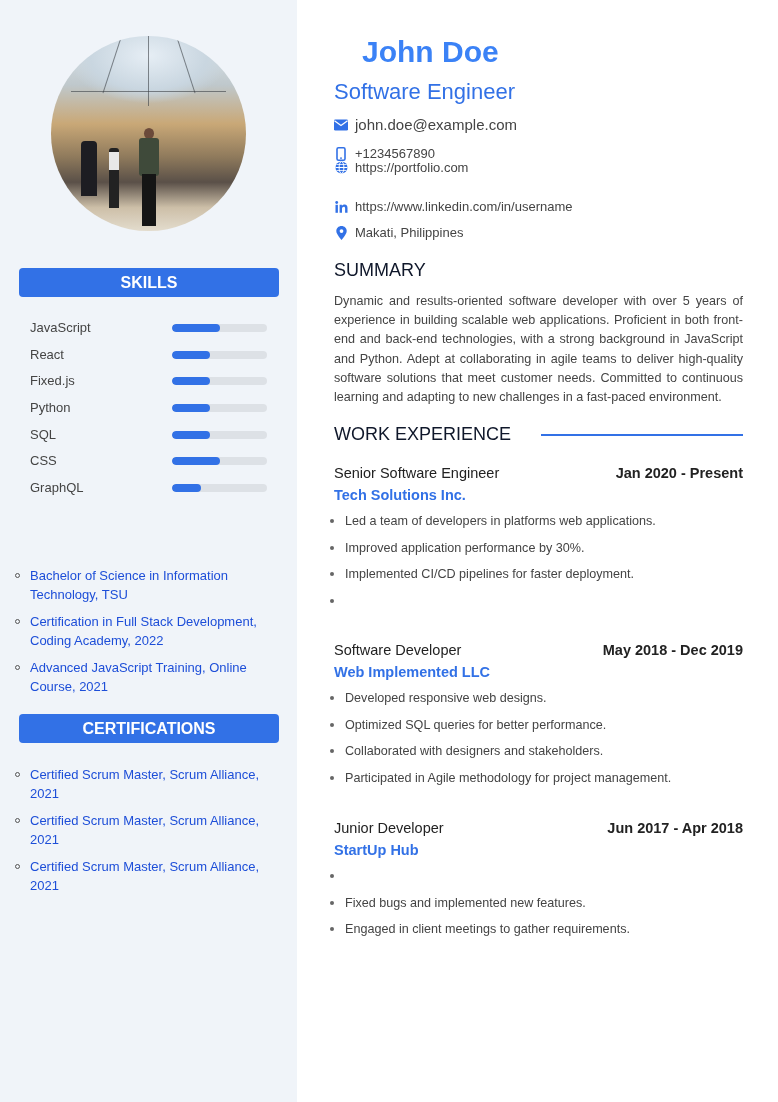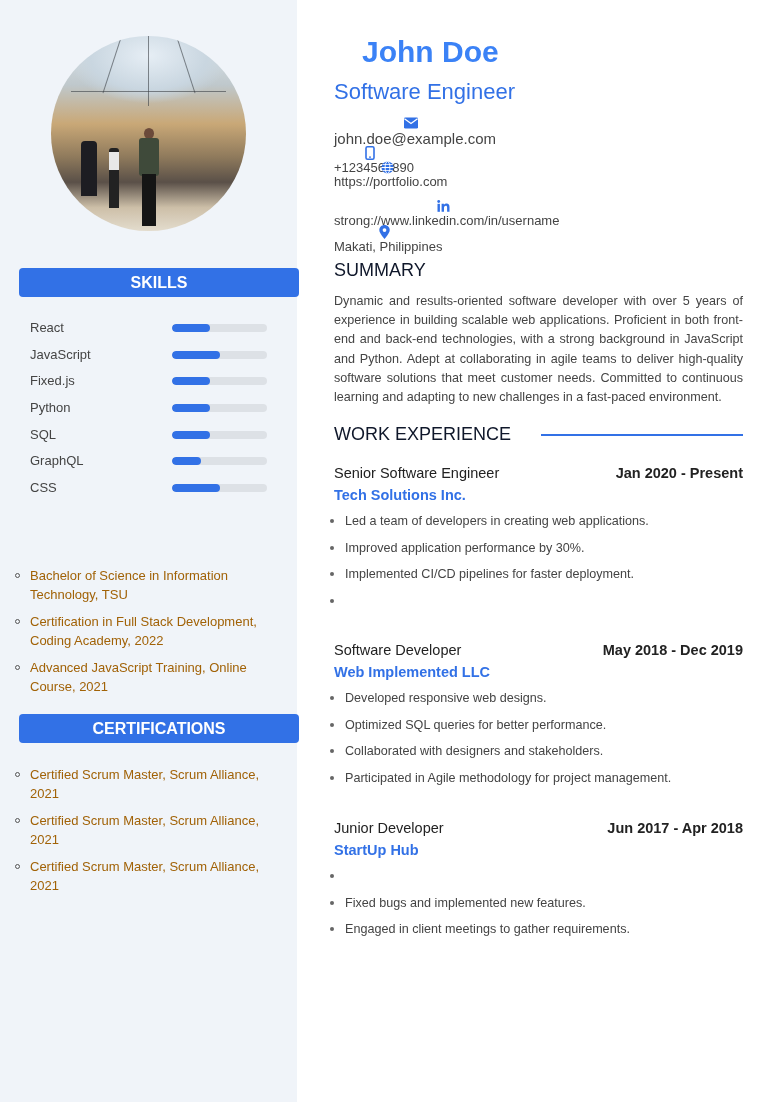--- a/index.html
+++ b/index.html
@@ -22,47 +22,47 @@
     position: absolute; left: 88px; top: 92px; width: 20px; height: 100px;
   }
   .photo .person .head { position: absolute; left: 5px; top: 0; width: 10px; height: 11px; border-radius: 50%; background: #6b4a3a; }
   .photo .person .torso { position: absolute; left: 0; top: 10px; width: 20px; height: 38px; background: #3f4a3a; border-radius: 3px; }
   .photo .person .legs { position: absolute; left: 3px; top: 46px; width: 14px; height: 52px; background: #151515; }
   .photo .person2 { position: absolute; left: 30px; top: 105px; width: 16px; height: 55px; background: #1d1d22; border-radius: 4px 4px 0 0; }
   .photo .person3 { position: absolute; left: 58px; top: 112px; width: 10px; height: 60px; background: #222; border-radius: 3px 3px 0 0; }
   .photo .person3 .shirt { position: absolute; left: 0; top: 4px; width: 10px; height: 18px; background: #e8e8e8; }
 
   .section-header {
-    position: absolute; left: 19px; width: 280px; height: 29px;
+    position: absolute; left: 19px; width: 260px; height: 29px;
     background: #3271e6; border-radius: 4px; color: #fff;
     font-weight: bold; font-size: 16px; text-align: center; line-height: 29px;
   }
   .skills { position: absolute; left: 30px; top: 316px; width: 240px; }
   .skill-row { position: relative; height: 26.7px; }
   .skill-name { position: absolute; left: 0; top: 4px; font-size: 13px; color: #444; }
   .skill-track {
     position: absolute; left: 142px; top: 8px; width: 95px; height: 8px;
     background: #dde1e6; border-radius: 4px; overflow: hidden;
   }
   .skill-fill { height: 100%; background: #3271e6; border-radius: 4px; }
 
   .side-list { position: absolute; left: 14px; width: 260px; list-style: none; }
   .side-list li {
     position: relative; padding-left: 16px; font-size: 13px; line-height: 19px;
-    color: #a16207; margin-bottom: 8px;
+    color: #1d4ed8; margin-bottom: 8px;
   }
   .side-list li .bullet {
     position: absolute; left: 1px; top: 7px; width: 5px; height: 5px;
     border: 1px solid #555; border-radius: 50%;
   }
 
   .main { position: absolute; left: 334px; top: 0; width: 409px; }
   .name { position: absolute; top: 35px; left: 0; font-size: 30px; font-weight: bold; color: #3b82f6; white-space: nowrap; margin-left: 28px; }
   .title { position: absolute; top: 79px; left: 0; font-size: 22px; color: #3271e6; white-space: nowrap; }
-  .contact { position: absolute; left: 0; font-size: 13px; color: #444; white-space: nowrap; display: flex; align-items: center; flex-direction: column; }
+  .contact { position: absolute; left: 0; font-size: 13px; color: #444; white-space: nowrap; display: flex; align-items: center; }
   .contact .ic { width: 14px; height: 14px; margin-right: 7px; display: inline-flex; align-items: center; justify-content: center; }
   .contact svg { display: block; }
 
   .h2 { position: absolute; left: 0; font-size: 18px; font-weight: normal; color: #0f172a; white-space: nowrap; }
   .we-line { position: absolute; left: 207px; top: 434px; width: 202px; height: 2px; background: #3271e6; }
   .summary {
     position: absolute; left: 0; top: 292px; width: 409px;
     font-size: 12.6px; line-height: 19.2px; text-align: justify; color: #444;
   }
   .job { position: absolute; left: 0; width: 409px; }
@@ -89,59 +89,59 @@
     <div class="person">
       <div class="head"></div>
         <div class="torso"></div>
         <div class="legs"></div>
     </div>
   </div>
 
   <div class="section-header" style="top:268px;">SKILLS</div>
   <div class="skills">
     <div class="skill-row">
+      <span class="skill-name">JavaScript</span>
+      <div class="skill-track">
+          <div class="skill-fill" style="width: 50%;"></div>
+        </div>
+    </div>
+    <div class="skill-row">
       <span class="skill-name">React</span>
       <div class="skill-track">
           <div class="skill-fill" style="width: 40%;"></div>
         </div>
     </div>
     <div class="skill-row">
-      <span class="skill-name">JavaScript</span>
+      <span class="skill-name">Fixed.js</span>
+      <div class="skill-track">
+          <div class="skill-fill" style="width: 40%;"></div>
+        </div>
+    </div>
+    <div class="skill-row">
+      <span class="skill-name">Python</span>
+      <div class="skill-track">
+          <div class="skill-fill" style="width: 40%;"></div>
+        </div>
+    </div>
+    <div class="skill-row">
+      <span class="skill-name">SQL</span>
+      <div class="skill-track">
+          <div class="skill-fill" style="width: 40%;"></div>
+        </div>
+    </div>
+    <div class="skill-row">
+      <span class="skill-name">CSS</span>
       <div class="skill-track">
           <div class="skill-fill" style="width: 50%;"></div>
         </div>
     </div>
     <div class="skill-row">
-      <span class="skill-name">Fixed.js</span>
-      <div class="skill-track">
-          <div class="skill-fill" style="width: 40%;"></div>
-        </div>
-    </div>
-    <div class="skill-row">
-      <span class="skill-name">Python</span>
-      <div class="skill-track">
-          <div class="skill-fill" style="width: 40%;"></div>
-        </div>
-    </div>
-    <div class="skill-row">
-      <span class="skill-name">SQL</span>
-      <div class="skill-track">
-          <div class="skill-fill" style="width: 40%;"></div>
-        </div>
-    </div>
-    <div class="skill-row">
       <span class="skill-name">GraphQL</span>
       <div class="skill-track">
           <div class="skill-fill" style="width: 30%;"></div>
-        </div>
-    </div>
-    <div class="skill-row">
-      <span class="skill-name">CSS</span>
-      <div class="skill-track">
-          <div class="skill-fill" style="width: 50%;"></div>
         </div>
     </div>
   </div>
 
   <ul class="side-list" style="top:566px;">
     <li><span class="bullet"></span><span>Bachelor of Science in Information Technology, TSU</span></li>
     <li><span class="bullet"></span><span>Certification in Full Stack Development, Coding Academy, 2022</span></li>
     <li><span class="bullet"></span><span>Advanced JavaScript Training, Online Course, 2021</span></li>
   </ul>
 
@@ -188,21 +188,21 @@
     <span>https://portfolio.com</span>
   </div>
   <div class="contact" style="top:199px;">
     <span class="ic">
       <svg width="13" height="12" viewBox="0 0 13 12">
           <rect x="0.5" y="3.8" width="2.4" height="8" fill="#3271e6"></rect>
           <circle cx="1.7" cy="1.5" r="1.4" fill="#3271e6"></circle>
           <path d="M4.6 3.8 H6.9 V5 C7.4 4.2 8.3 3.6 9.6 3.6 C11.6 3.6 12.5 4.8 12.5 7 V11.8 H10.1 V7.5 C10.1 6.3 9.7 5.7 8.8 5.7 C7.8 5.7 7 6.4 7 7.7 V11.8 H4.6 Z" fill="#3271e6"></path>
         </svg>
     </span>
-    <span>strong://www.linkedin.com/in/username</span>
+    <span>https://www.linkedin.com/in/username</span>
   </div>
   <div class="contact" style="top:225px;">
     <span class="ic">
       <svg width="11" height="14" viewBox="0 0 11 14">
           <path d="M5.5 0 C2.5 0 0.3 2.2 0.3 5.1 C0.3 8.6 5.5 14 5.5 14 C5.5 14 10.7 8.6 10.7 5.1 C10.7 2.2 8.5 0 5.5 0 Z" fill="#3271e6"></path>
           <circle cx="5.5" cy="5.1" r="1.9" fill="#fff"></circle>
         </svg>
     </span>
     <span>Makati, Philippines</span>
   </div>
@@ -211,21 +211,21 @@
   <p class="summary">Dynamic and results-oriented software developer with over 5 years of experience in building scalable web applications. Proficient in both front-end and back-end technologies, with a strong background in JavaScript and Python. Adept at collaborating in agile teams to deliver high-quality software solutions that meet customer needs. Committed to continuous learning and adapting to new challenges in a fast-paced environment.</p>
 
   <h2 class="h2" style="top:424px;">WORK EXPERIENCE</h2>
   <div class="we-line" style="left:207px;"></div>
 
   <section class="job" style="top:465px;">
     <div class="job-role">Senior Software Engineer</div>
     <div class="job-date">Jan 2020 - Present</div>
     <div class="job-company">Tech Solutions Inc.</div>
     <ul class="job-list">
-      <li><span class="dot"></span><span>Led a team of developers in creating web applications.</span></li>
+      <li><span class="dot"></span><span>Led a team of developers in platforms web applications.</span></li>
       <li><span class="dot"></span><span>Improved application performance by 30%.</span></li>
       <li><span class="dot"></span><span>Implemented CI/CD pipelines for faster deployment.</span></li>
       <li><span class="dot"></span></li>
     </ul>
   </section>
 
   <section class="job" style="top:642px;">
     <div class="job-role">Software Developer</div>
     <div class="job-date">May 2018 - Dec 2019</div>
     <div class="job-company">Web Implemented LLC</div>

